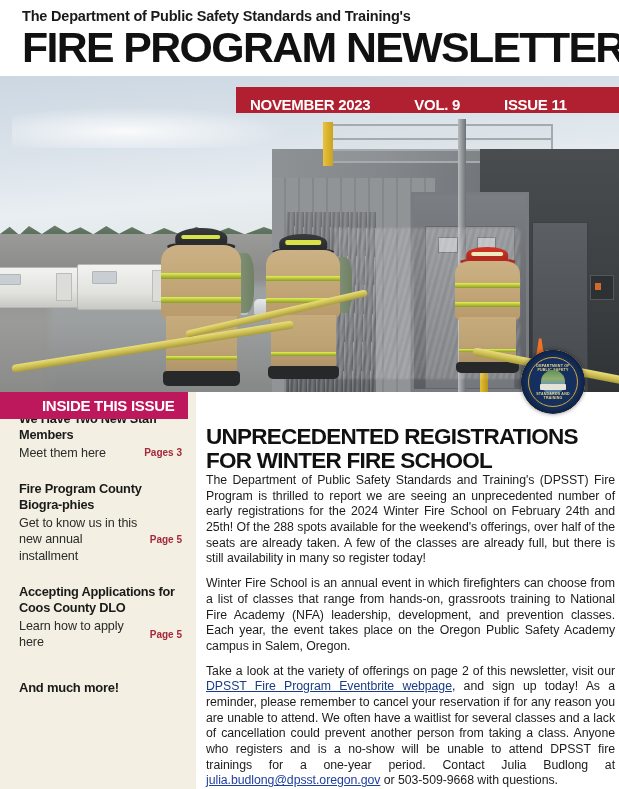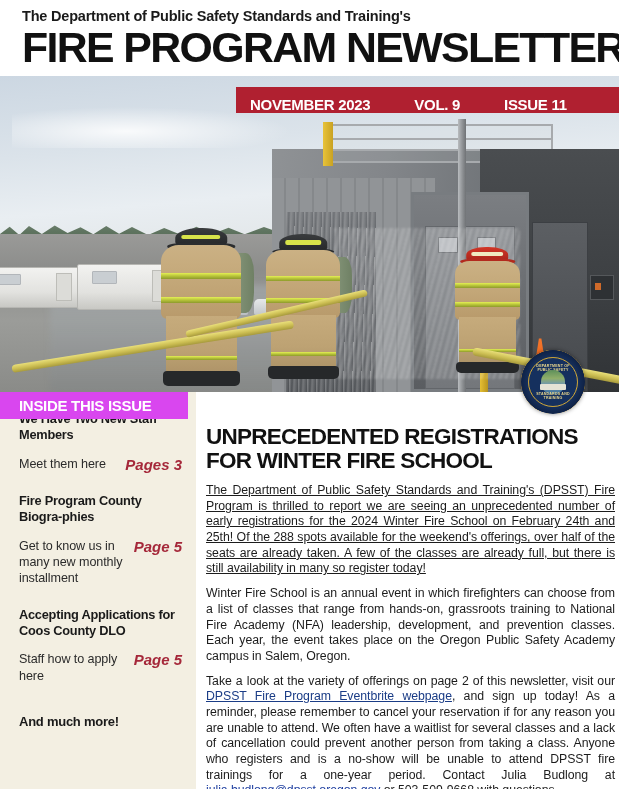--- a/index.html
+++ b/index.html
@@ -322,63 +322,63 @@
   .db-vol  { margin-left: 44px; }
   .db-issue{ margin-left: 44px; }
 
   
   .sidebar {
     position: absolute; left: 0; top: 392px; width: 196px; height: 397px;
     background: #f3efe2;
   }
   .sidebar-header {
     position: absolute; left: 0; top: 0; width: 188px; height: 27px;
-    background: #d946ef;
-    display: flex; align-items: center;
+    background: #be185d;
+    display: flex; align-items: center; padding-left: 23px;
   }
   .sidebar-header-label {
     color: #ffffff; font-weight: bold; font-size: 15px;
     letter-spacing: -0.3px; margin-left: 19px;
   }
   .sidebar-body { padding: 19px 10px 0 19px; }
   .toc-item { margin-bottom: 20px; }
   .toc-title {
     font-size: 12.8px; font-weight: bold; color: #1a1a1a;
     line-height: 1.28; letter-spacing: -0.25px;
   }
   .toc-row {
-    display: flex; justify-content: space-between; align-items: flex-start;
-    margin-top: 12px;
+    display: flex; justify-content: space-between; align-items: center;
+    margin-top: 1px;
   }
   .toc-desc {
     font-size: 12.6px; color: #2b2b2b; line-height: 1.3; letter-spacing: -0.1px;
   }
   .toc-page {
-    font-size: 15px; font-weight: bold; color: #a5283a;
-    white-space: nowrap; padding-left: 8px; padding-right: 4px; font-style: italic;
+    font-size: 10px; font-weight: bold; color: #a5283a;
+    white-space: nowrap; padding-left: 8px; padding-right: 4px;
   }
   .toc-more {
     font-size: 13px; font-weight: bold; color: #1a1a1a;
     margin-top: 30px; letter-spacing: -0.25px;
   }
 
   
   .article {
     position: absolute; left: 206px; top: 425px; width: 409px;
   }
   .article-headline {
     font-size: 22.5px; font-weight: bold; color: #111111;
     line-height: 1.07; letter-spacing: -0.75px;
     text-transform: uppercase;
   }
   .article p {
     font-size: 12.3px; color: #1c1c1c; line-height: 1.275;
     text-align: justify; margin-top: 9px; letter-spacing: -0.05px;
   }
-  .article p:first-of-type { margin-top: 10px; text-decoration: underline; }
+  .article p:first-of-type { margin-top: 0; }
   .article a {
     color: #1a3c86; 
   }
   .article a.email { color: #1f3fa0; }
 </style>
 </head>
 <body>
 
 <div class="page">
 
@@ -512,29 +512,29 @@
         <div class="toc-title">We Have Two New Staff Members</div>
         <div class="toc-row">
           <div class="toc-desc">Meet them here</div>
           <div class="toc-page">Pages 3</div>
         </div>
       </div>
 
       <div class="toc-item">
         <div class="toc-title">Fire Program County Biogra-phies</div>
         <div class="toc-row">
-          <div class="toc-desc">Get to know us in many new monthly installment</div>
+          <div class="toc-desc">Get to know us in this new annual installment</div>
           <div class="toc-page">Page 5</div>
         </div>
       </div>
 
       <div class="toc-item">
         <div class="toc-title">Accepting Applications for Coos County DLO</div>
         <div class="toc-row">
-          <div class="toc-desc">Staff how to apply here</div>
+          <div class="toc-desc">Learn how to apply here</div>
           <div class="toc-page">Page 5</div>
         </div>
       </div>
 
       <div class="toc-more">And much more!</div>
     </div>
   </aside>
 
   <article class="article">
     <h1 class="article-headline">UNPRECEDENTED REGISTRATIONS FOR WINTER FIRE SCHOOL</h1>

